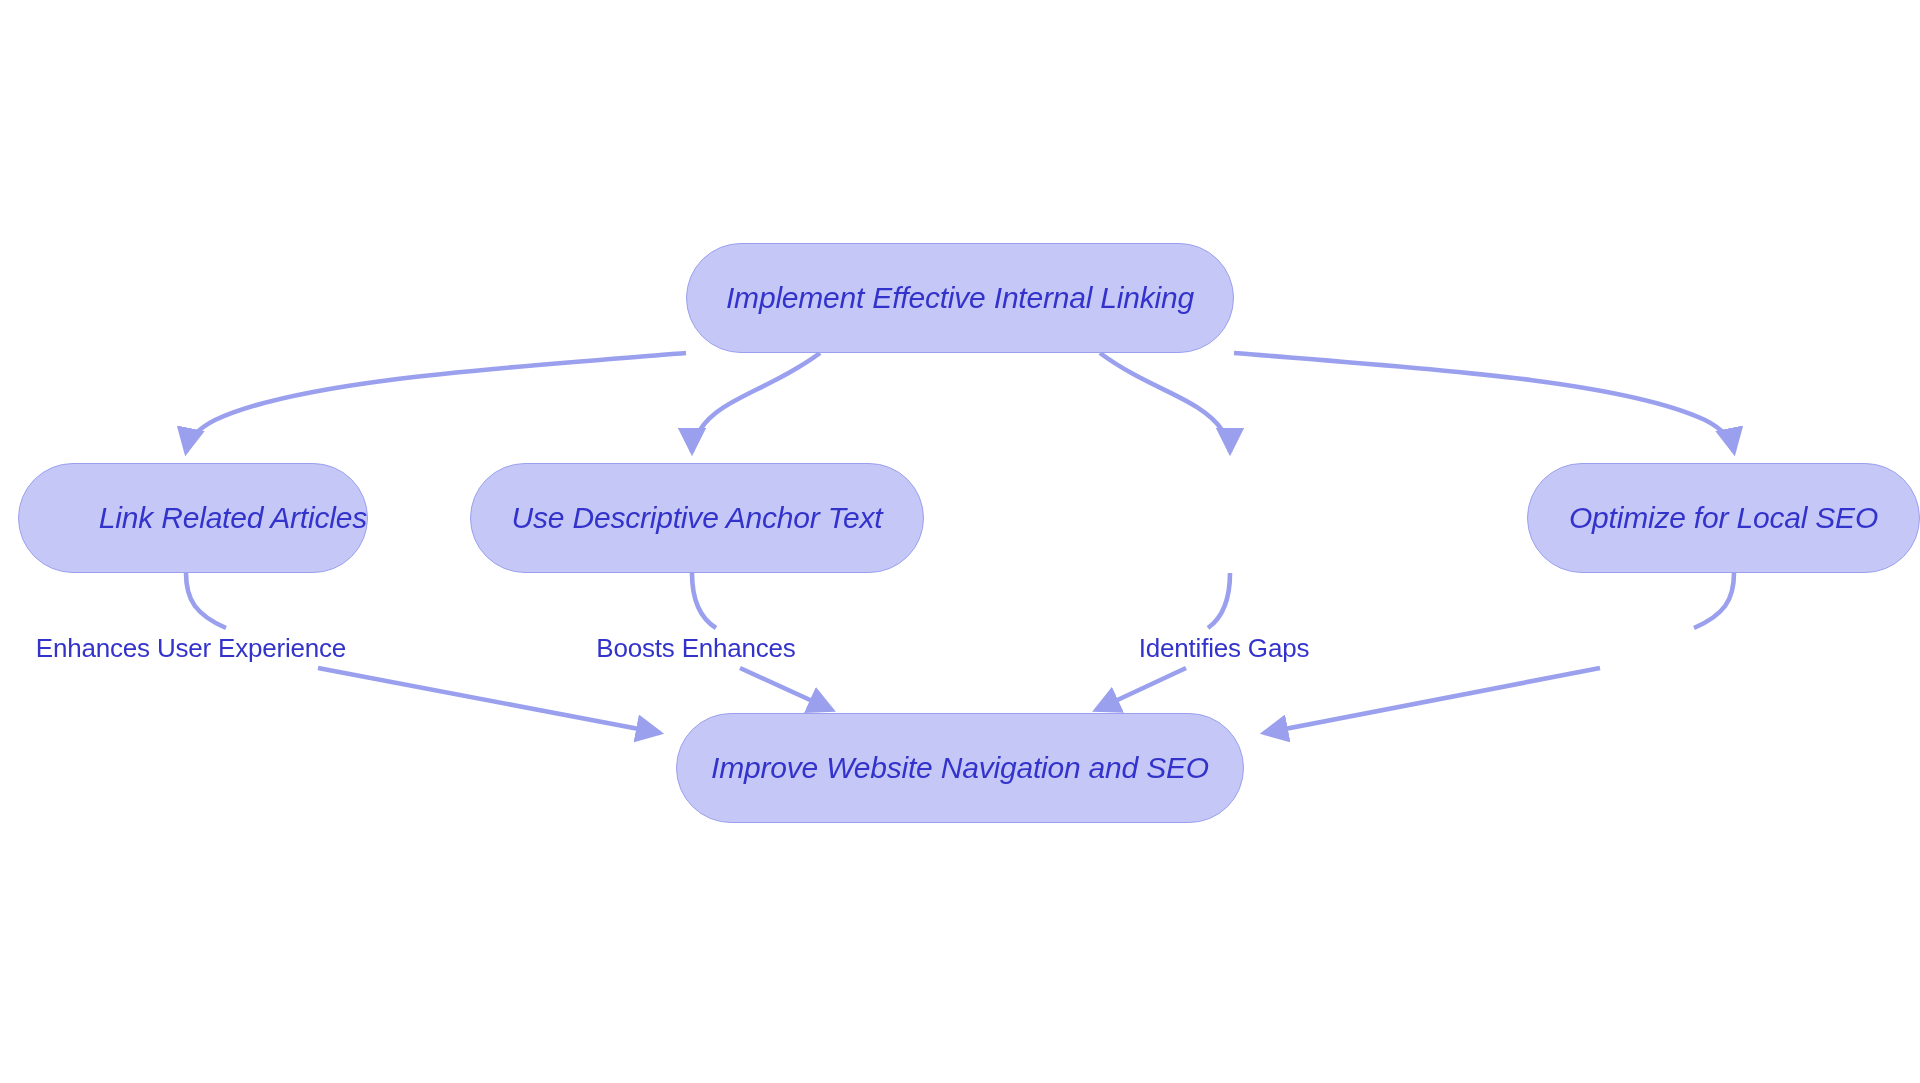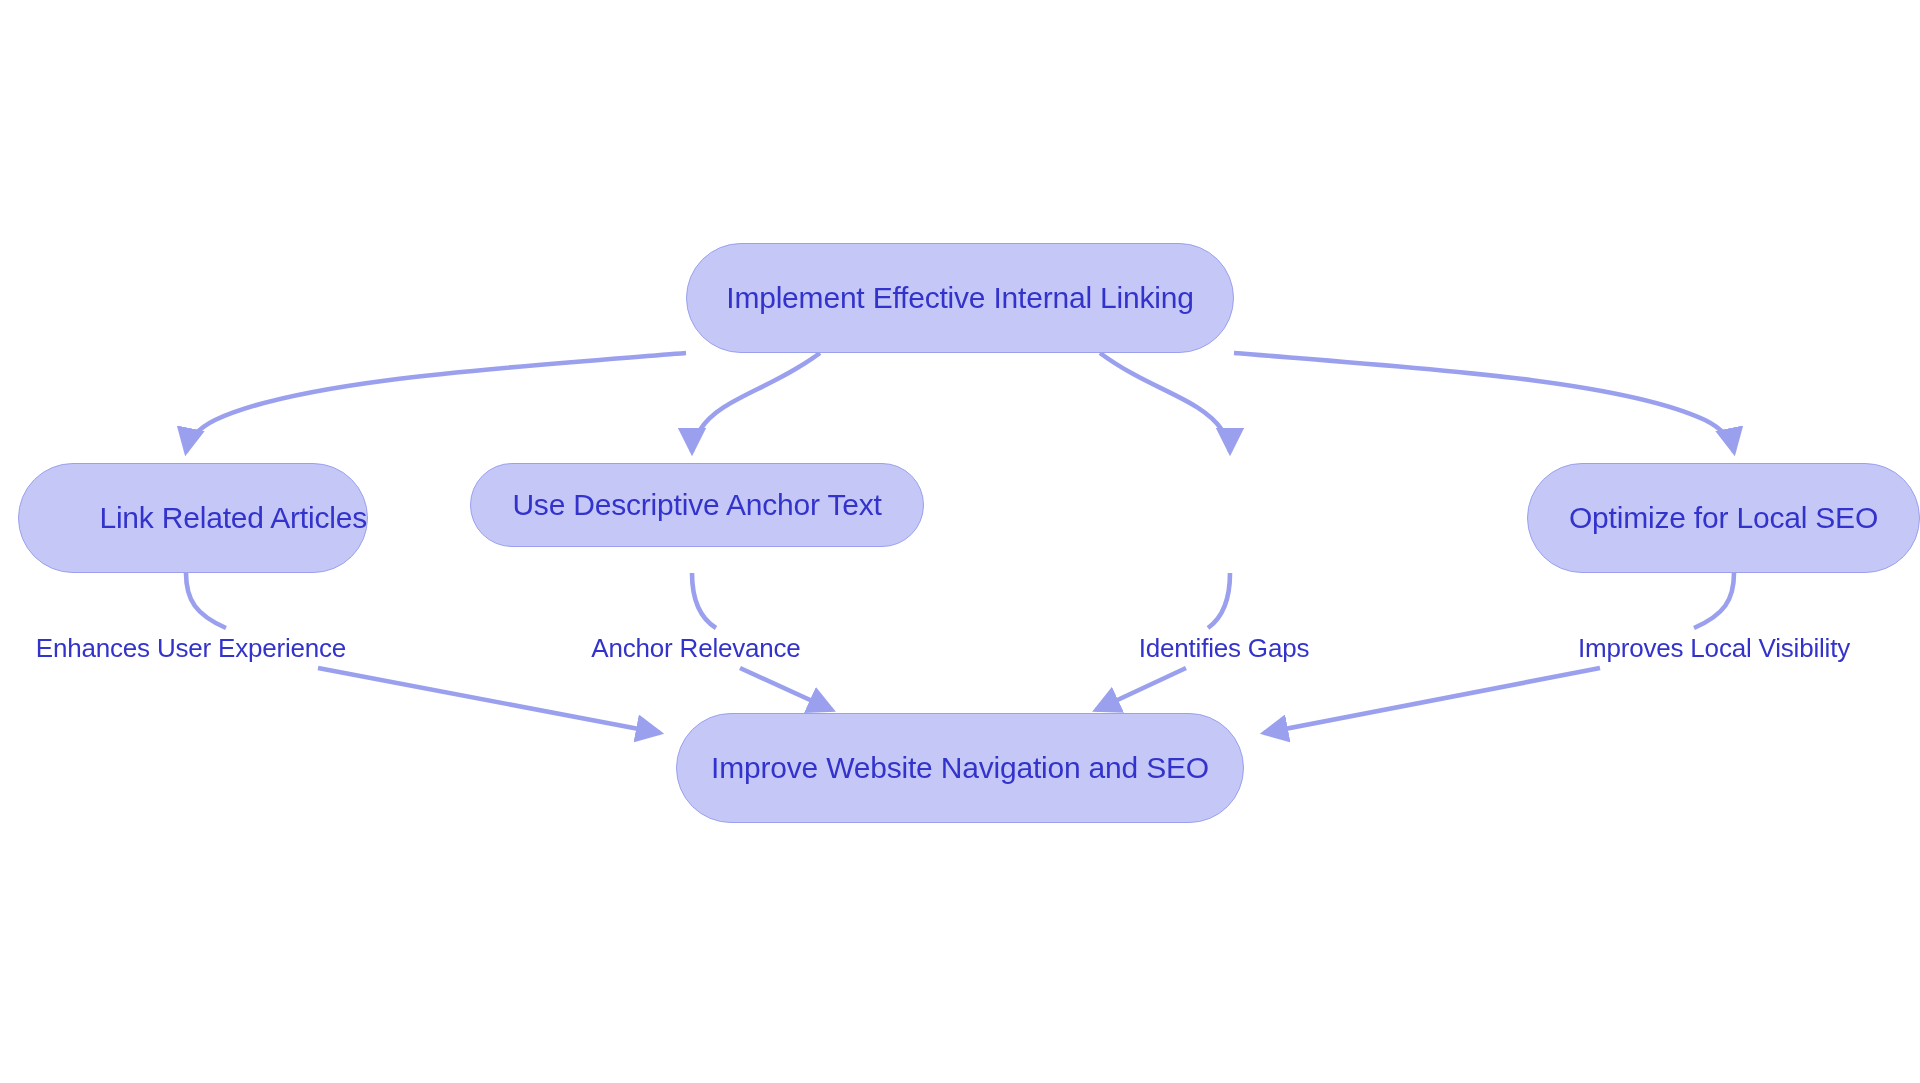--- a/index.html
+++ b/index.html
@@ -31,20 +31,21 @@
     border: 1.6px solid #9aa0ee;
     border-radius: 60px;
     display: flex;
     align-items: center;
     justify-content: center;
     color: #3333cc;
     font-size: 30px;
     font-family: "Liberation Sans", sans-serif;
     letter-spacing: -0.2px;
     white-space: nowrap;
+    font-style: italic;
   }
   .edge-label {
     position: absolute;
     color: #3333cc;
     font-size: 26px;
     font-family: "Liberation Sans", sans-serif;
     white-space: nowrap;
     letter-spacing: -0.2px;
     background: #ffffff;
     line-height: 1.1;
@@ -84,34 +85,33 @@
   </svg>
 
   <div class="node" style="left:686px; top:243px; width:548px; height:110px;">
     <span>Implement Effective Internal Linking</span>
   </div>
 
   <div class="node" style="left:18px; top:463px; width:350px; height:110px;justify-content:flex-end;">
     <span>Link Related Articles</span>
   </div>
 
-  <div class="node" style="left:470px; top:463px; width:454px; height:84px;">
+  <div class="node" style="left:470px; top:463px; width:454px; height:110px;">
     <span>Use Descriptive Anchor Text</span>
   </div>
 
 
   <div class="node" style="left:676px; top:713px; width:568px; height:110px;">
     <span>Improve Website Navigation and SEO</span>
   </div>
 
   <div class="node" style="left:1527px; top:463px; width:393px; height:110px;">
     <span>Optimize for Local SEO</span>
   </div>
 
   <div class="edge-label" style="left:191px; top:648px; transform:translate(-50%,-50%);">Enhances User Experience</div>
 
-  <div class="edge-label" style="left:696px; top:648px; transform:translate(-50%,-50%);">Anchor Relevance</div>
+  <div class="edge-label" style="left:696px; top:648px; transform:translate(-50%,-50%);">Boosts Enhances</div>
 
   <div class="edge-label" style="left:1224px; top:648px; transform:translate(-50%,-50%);text-align:center;">Identifies Gaps</div>
 
-  <div class="edge-label" style="left:1714px; top:648px; transform:translate(-50%,-50%);">Improves Local Visibility</div>
 
 </div>
 
 </body></html>

